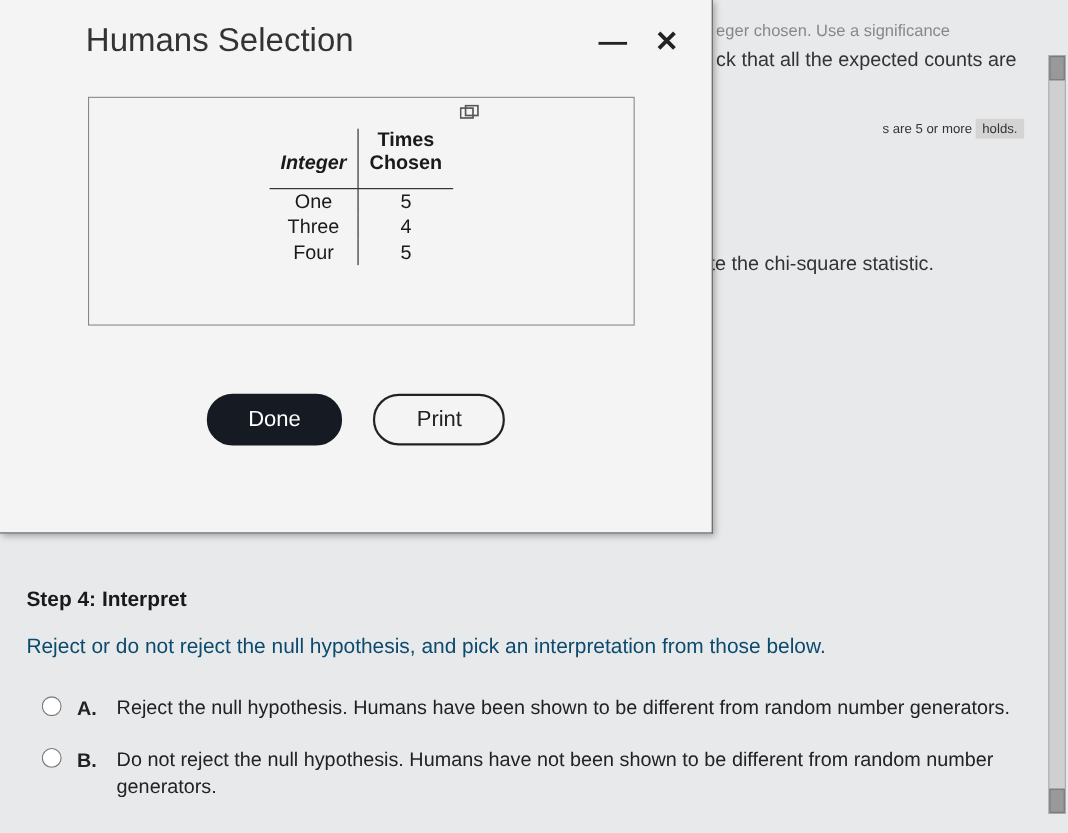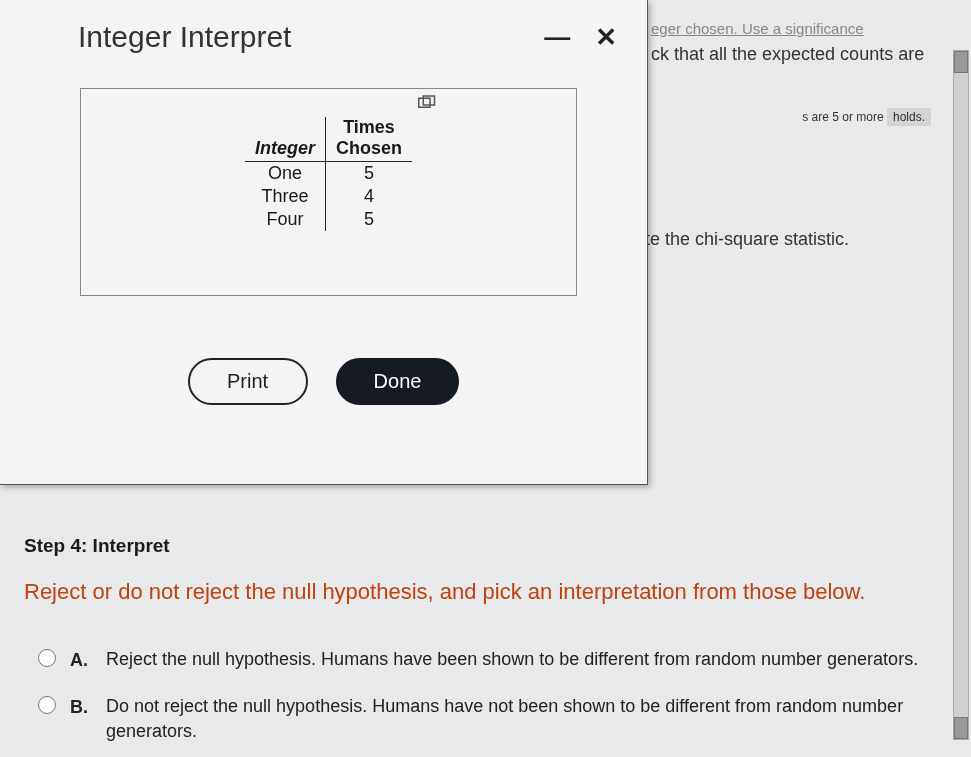--- a/index.html
+++ b/index.html
@@ -19,21 +19,21 @@
       font-size: 19px;
       line-height: 1.5;
     }
     .bg-top {
       position: absolute;
       right: 30px;
       top: 18px;
       width: 290px;
       color: #555;
     }
-    .bg-top .line1 { font-size: 15px; color: #888; text-decoration: underline; }
+    .bg-top .line1 { font-size: 15px; color: #888; }
     .bg-top .line2 { font-size: 18px; color: #333; }
     .bg-mid1 {
       position: absolute;
       right: 40px;
       top: 108px;
       font-size: 12px;
       color: #333;
     }
     .bg-mid1 .answer {
       background: #d4d4d4;
@@ -53,23 +53,23 @@
       left: 24px;
       right: 30px;
     }
     .step4 h4 {
       font-weight: bold;
       font-size: 19px;
       margin-bottom: 14px;
       color: #1a1a1a;
     }
     .step4 p {
-      font-size: 22px;
-      margin-bottom: 39px;
-      color: #c2410c;
+      font-size: 19px;
+      margin-bottom: 28px;
+      color: #0c4a6e;
     }
     .choices { margin-left: 14px; }
     .choice {
       display: flex;
       align-items: flex-start;
       gap: 14px;
       margin-bottom: 20px;
       font-size: 18px;
       color: #222;
     }
@@ -157,21 +157,21 @@
     }
     .copy-icon svg { width: 100%; height: 100%; }
     .data-table {
       margin: 18px auto 0 auto;
       border-collapse: collapse;
       font-size: 18px;
       color: #1a1a1a;
     }
     .data-table th {
       font-weight: bold;
-      padding: 0 10px 2px 10px;
+      padding: 0 10px 12px 10px;
       border-bottom: 1.5px solid #222;
       text-align: center;
     }
     .data-table th.col1 { border-right: 1.5px solid #222; vertical-align: bottom; font-style: italic; }
     .data-table th.col2 { vertical-align: bottom; }
     .data-table td {
       padding: 1px 10px;
       text-align: center;
       margin-top: 48px;
     }
@@ -233,21 +233,21 @@
   </div>
 
   <div class="scroll-indicator">
     <div class="scroll-thumb-top"></div>
     <div class="scroll-thumb-bot"></div>
   </div>
 </div>
 
 <div class="modal">
   <div class="modal-header">
-    <div class="modal-title">Integer Interpret</div>
+    <div class="modal-title">Humans Selection</div>
     <div class="win-controls">
       <span class="win-min">—</span>
       <span class="win-close">✕</span>
     </div>
   </div>
 
   <div class="table-box">
     <span class="copy-icon">
       <svg viewBox="0 0 24 18">
           <rect x="1" y="4" width="15" height="12" fill="none" stroke="#555" stroke-width="2"></rect>
@@ -272,16 +272,16 @@
         </tr>
         <tr>
           <td class="col1">Four</td>
           <td>5</td>
         </tr>
       </tbody>
     </table>
   </div>
 
   <div class="modal-footer">
+    <div class="btn btn-done">Done</div>
     <div class="btn btn-print">Print</div>
-    <div class="btn btn-done">Done</div>
   </div>
 </div>
 
 </body></html>

